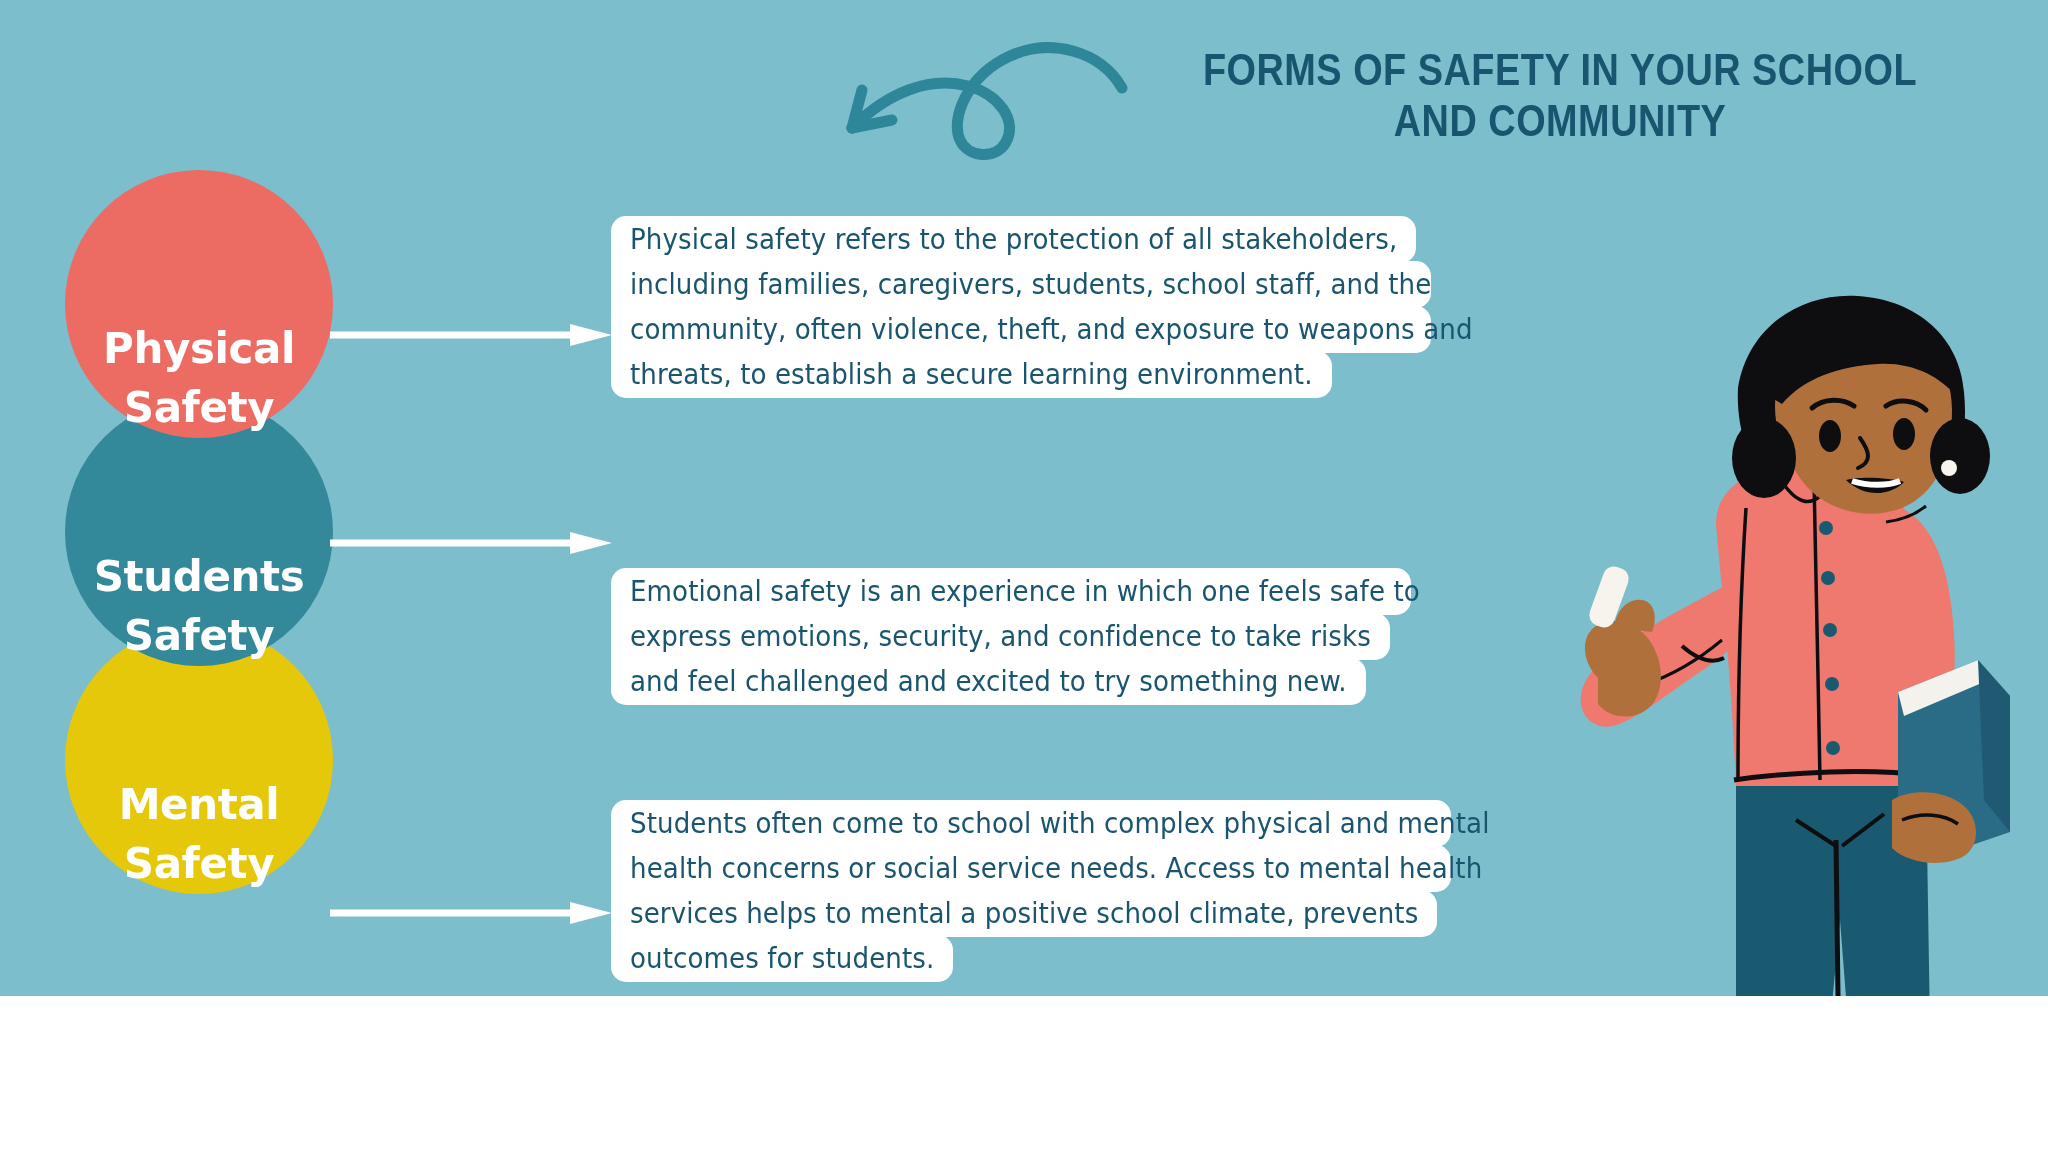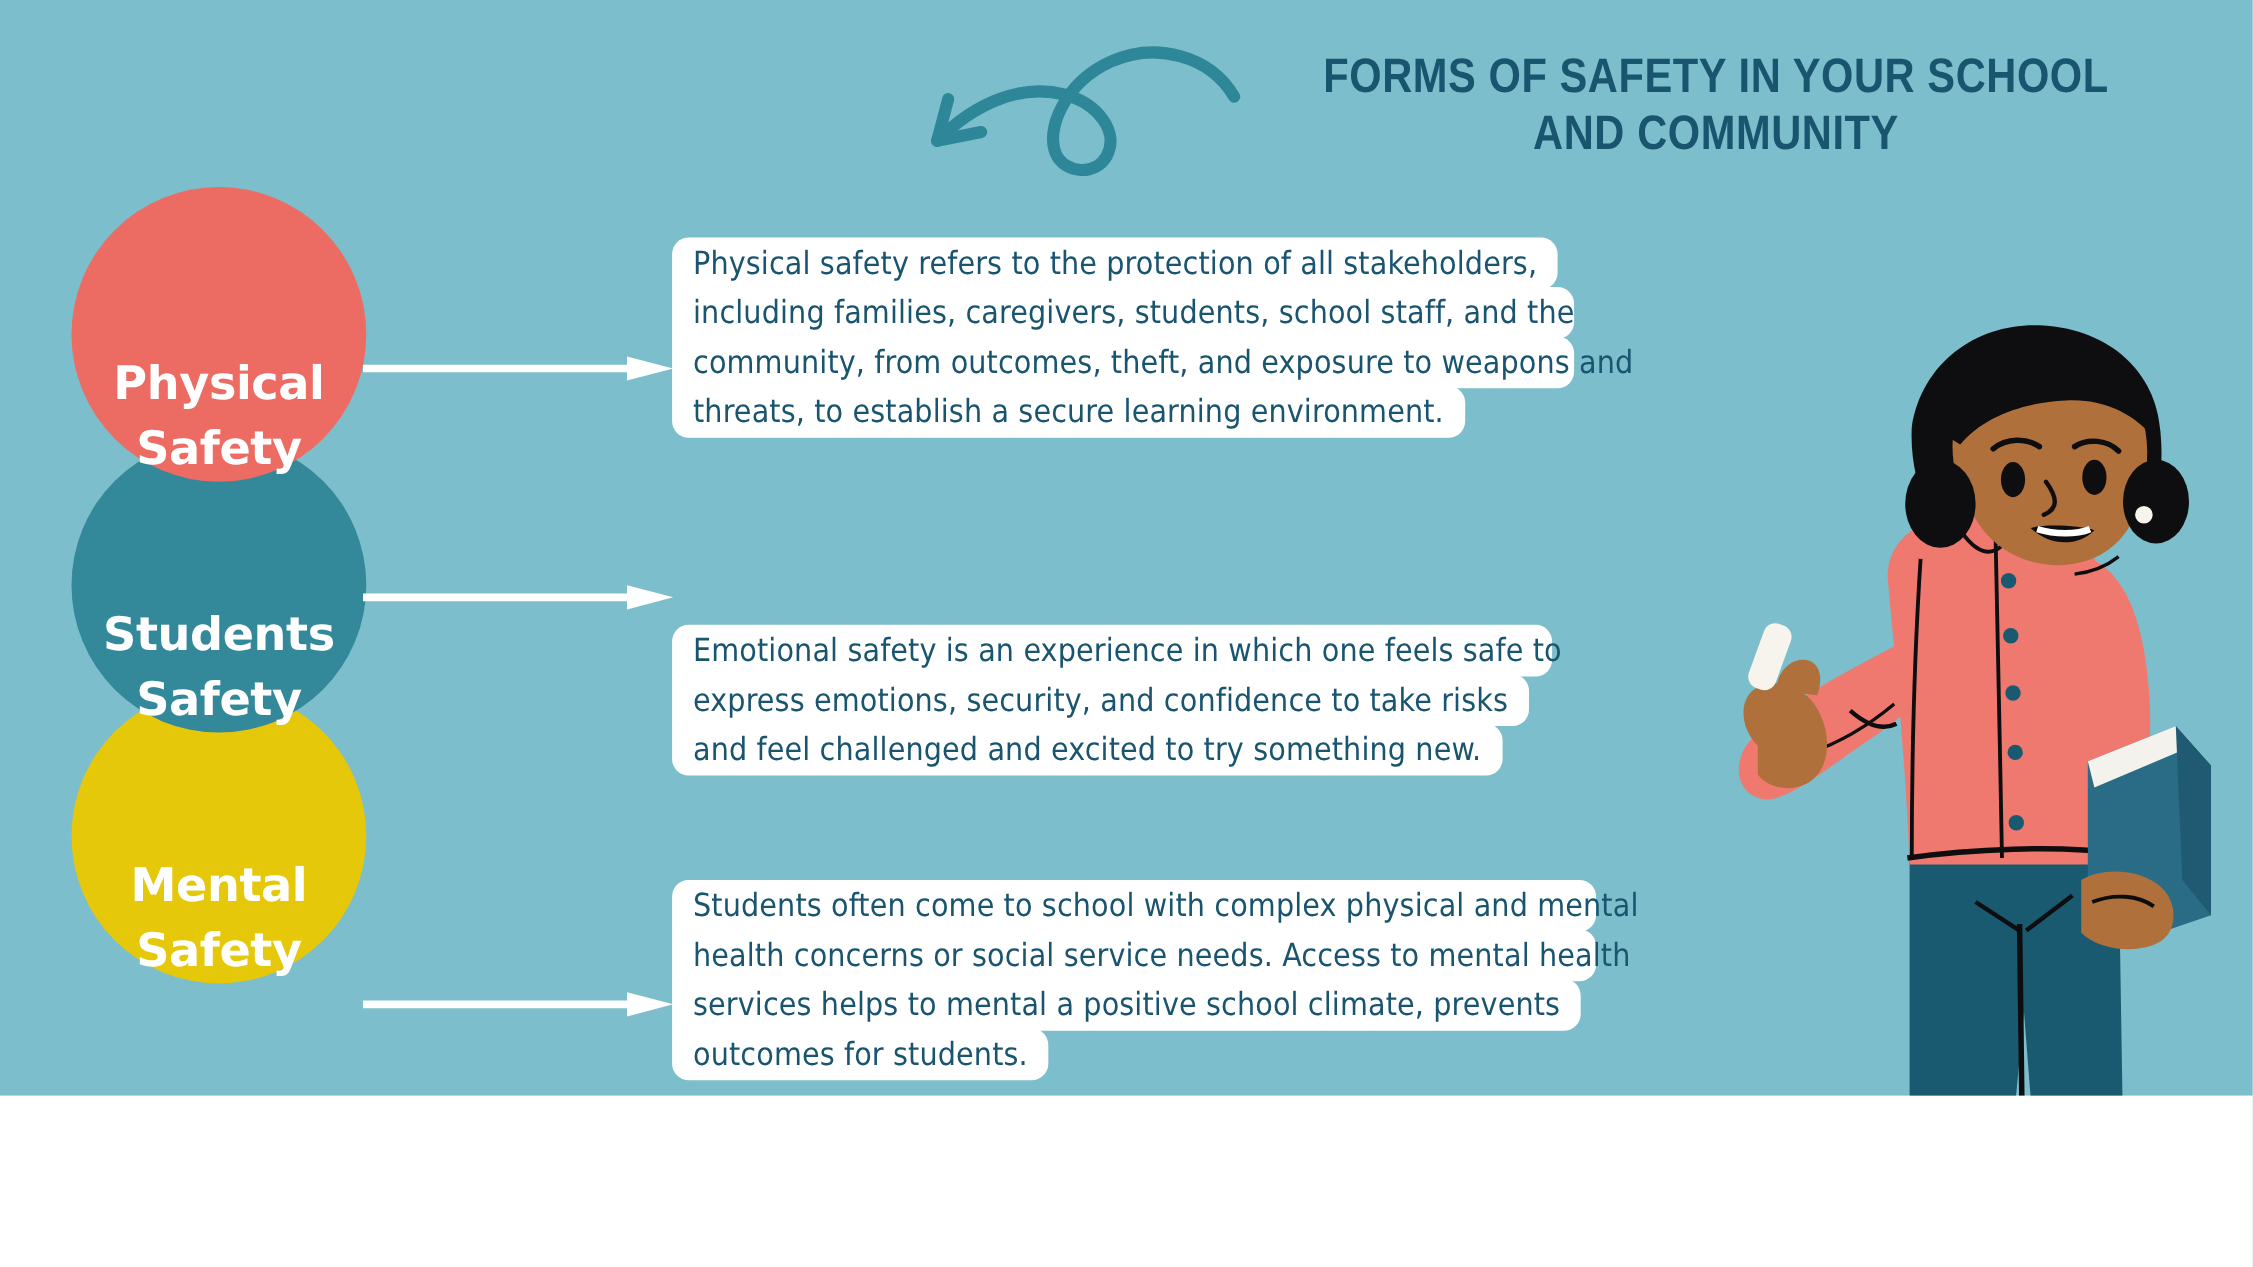--- a/index.html
+++ b/index.html
@@ -151,21 +151,21 @@
     <polygon points="240,2 282,13 240,24" fill="#FFFFFF"></polygon>
   </svg>
   <svg class="connector" id="connector-mental" viewBox="0 0 282 26">
     <line x1="0" y1="13" x2="244" y2="13" stroke="#FFFFFF" stroke-width="7"></line>
     <polygon points="240,2 282,13 240,24" fill="#FFFFFF"></polygon>
   </svg>
 
   <div class="card" id="card-physical">
     <span class="ln">Physical safety refers to the protection of all stakeholders,</span>
     <span class="ln">including families, caregivers, students, school staff, and the</span>
-    <span class="ln">community, from outcomes, theft, and exposure to weapons and</span>
+    <span class="ln">community, often violence, theft, and exposure to weapons and</span>
     <span class="ln">threats, to establish a secure learning environment.</span>
   </div>
 
   <div class="card" id="card-emotional">
     <span class="ln">Emotional safety is an experience in which one feels safe to</span>
     <span class="ln">express emotions, security, and confidence to take risks</span>
     <span class="ln">and feel challenged and excited to try something new.</span>
   </div>
 
   <div class="card" id="card-mental">

